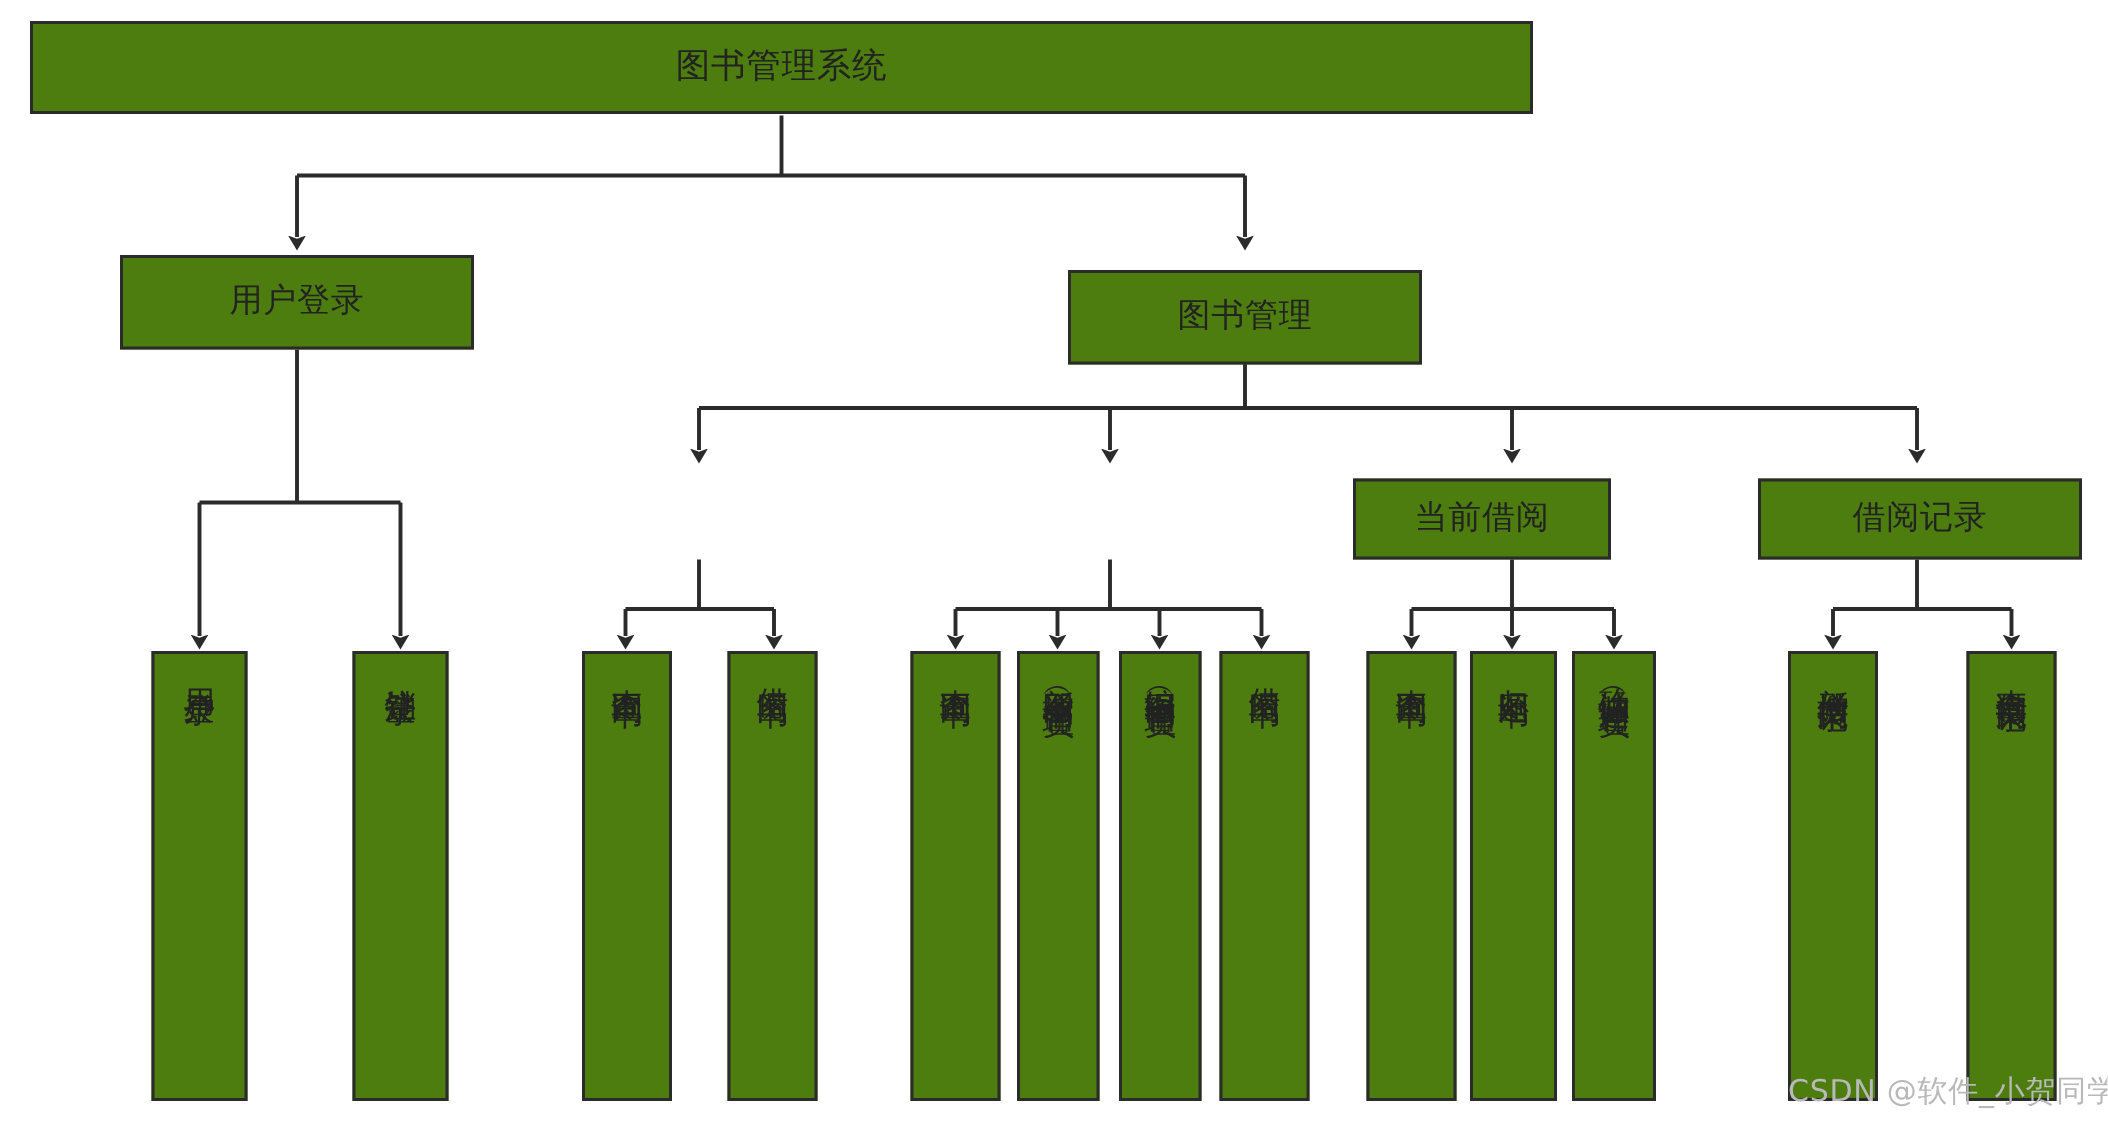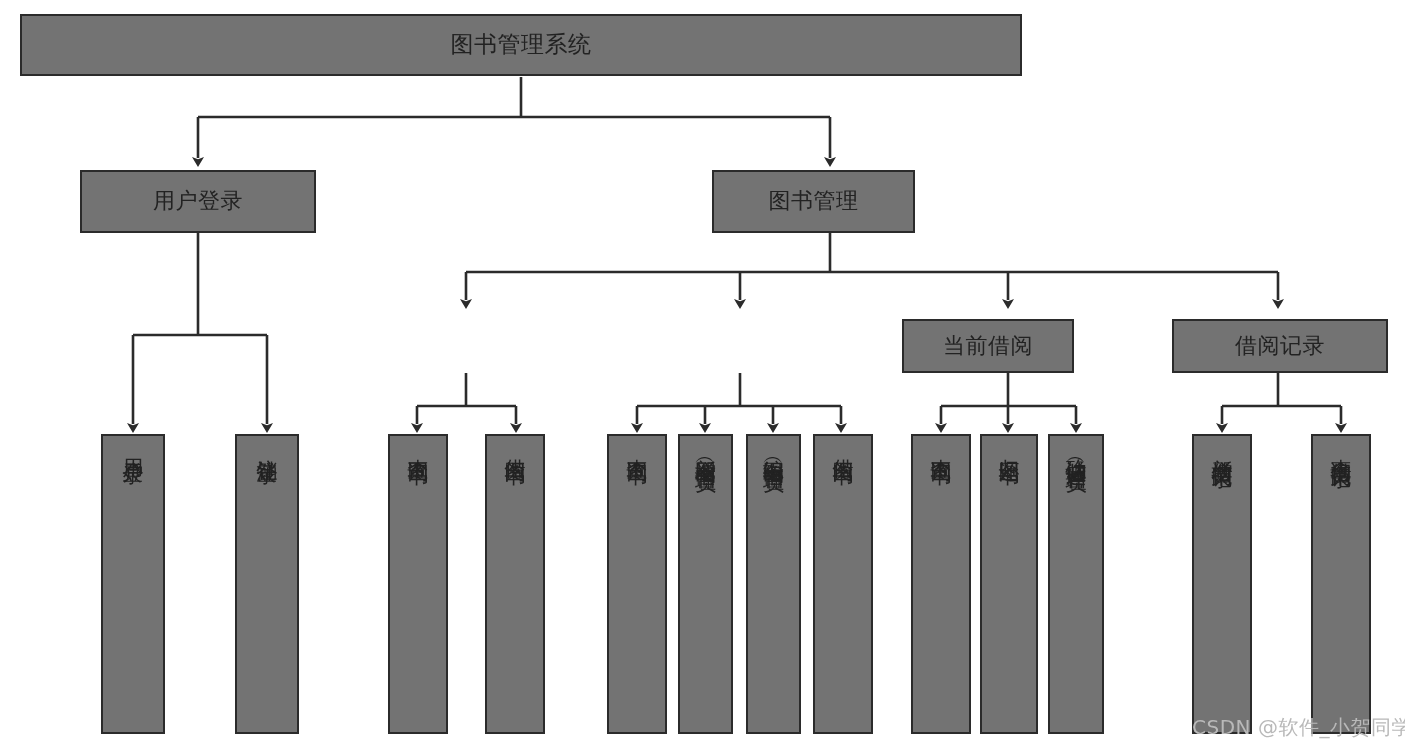--- a/index.html
+++ b/index.html
@@ -7,21 +7,21 @@
   body{
     font-family:"DejaVu Sans","Liberation Sans",sans-serif;
     width:1405px;height:747px;overflow:hidden;position:relative;
   }
   #canvas{position:relative;width:1405px;height:747px;background:#fff;}
   svg#wires{position:absolute;left:0;top:0;width:1405px;height:747px;pointer-events:none;}
 
   .node{
     position:absolute;
     box-sizing:border-box;
-    background:#737373;
+    background:#4d7c0f;
     border:2.5px solid #2b2b2b;
     display:flex;
     align-items:center;
     justify-content:center;
     color:#222;
     z-index:2;
   }
   .node .lbl{
     display:block;
     line-height:1.12;
@@ -114,21 +114,21 @@
     </g>
   </svg>
 
   <div class="node h root" style="left:20px;top:14px;width:1002px;height:62px;">
     <span class="lbl">图书管理系统</span>
   </div>
 
   <div class="node h" style="left:80px;top:170px;width:236px;height:63px;">
     <span class="lbl">用户登录</span>
   </div>
-  <div class="node h" style="left:712px;top:170px;width:203px;height:63px;">
+  <div class="node h" style="left:712px;top:180px;width:236px;height:63px;">
     <span class="lbl">图书管理</span>
   </div>
 
   <div class="node h" style="left:902px;top:319px;width:172px;height:54px;">
     <span class="lbl">当前借阅</span>
   </div>
   <div class="node h" style="left:1172px;top:319px;width:216px;height:54px;text-align:right;">
     <span class="lbl">借阅记录</span>
   </div>
 

